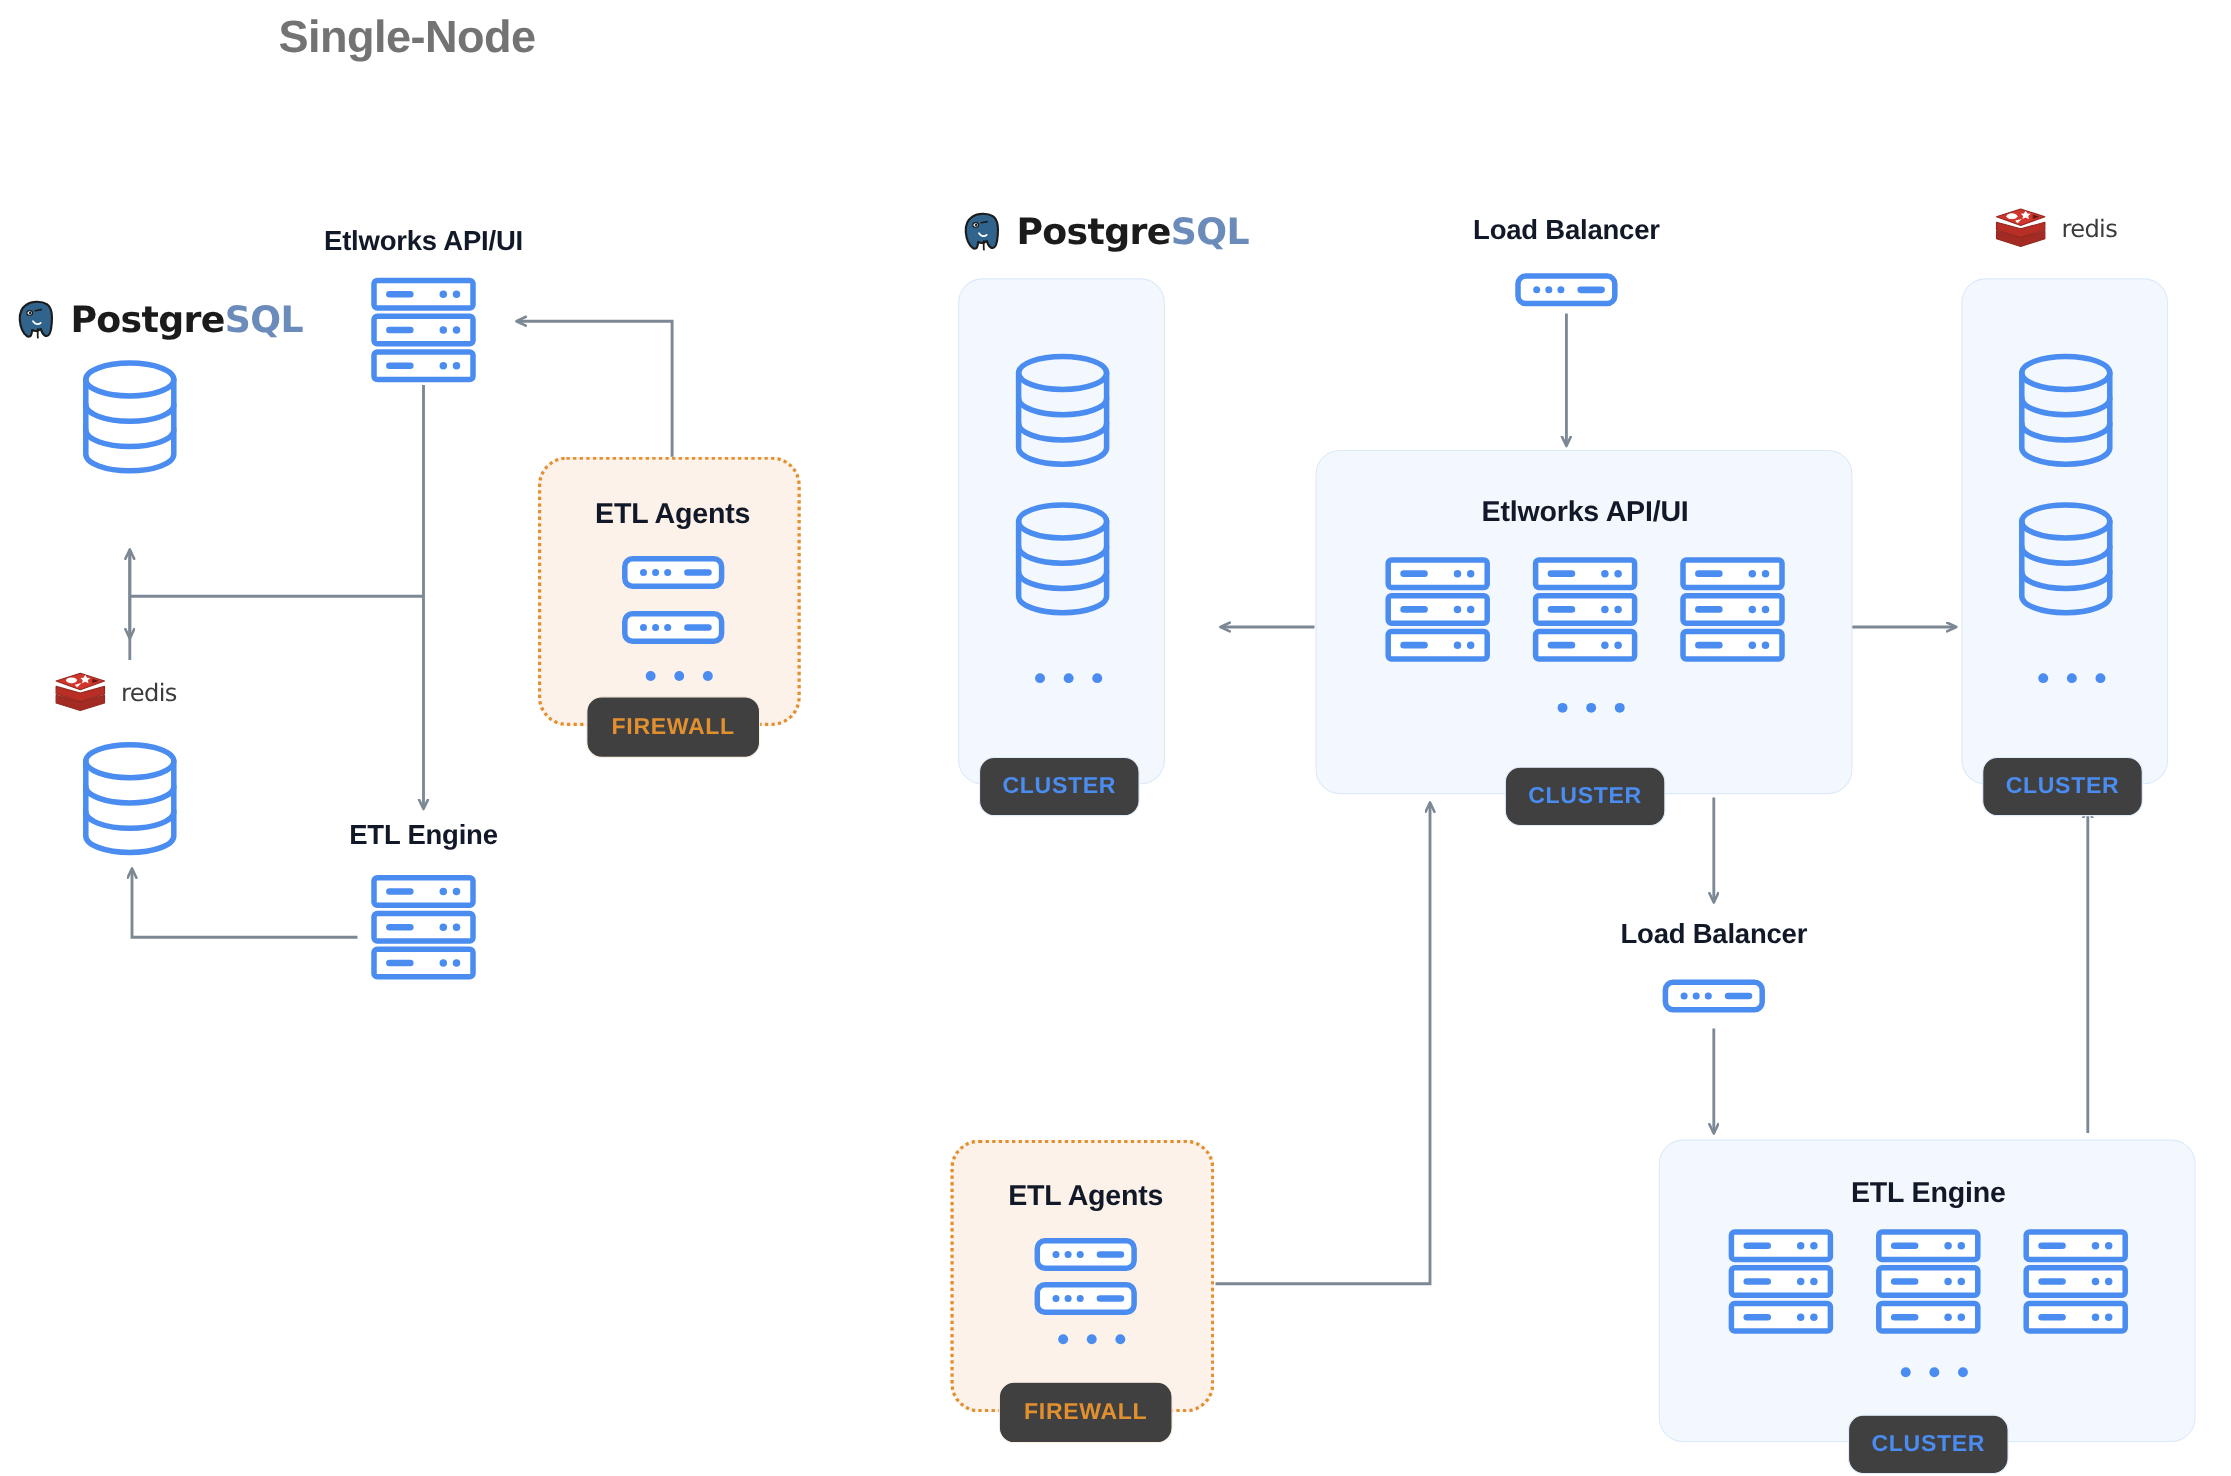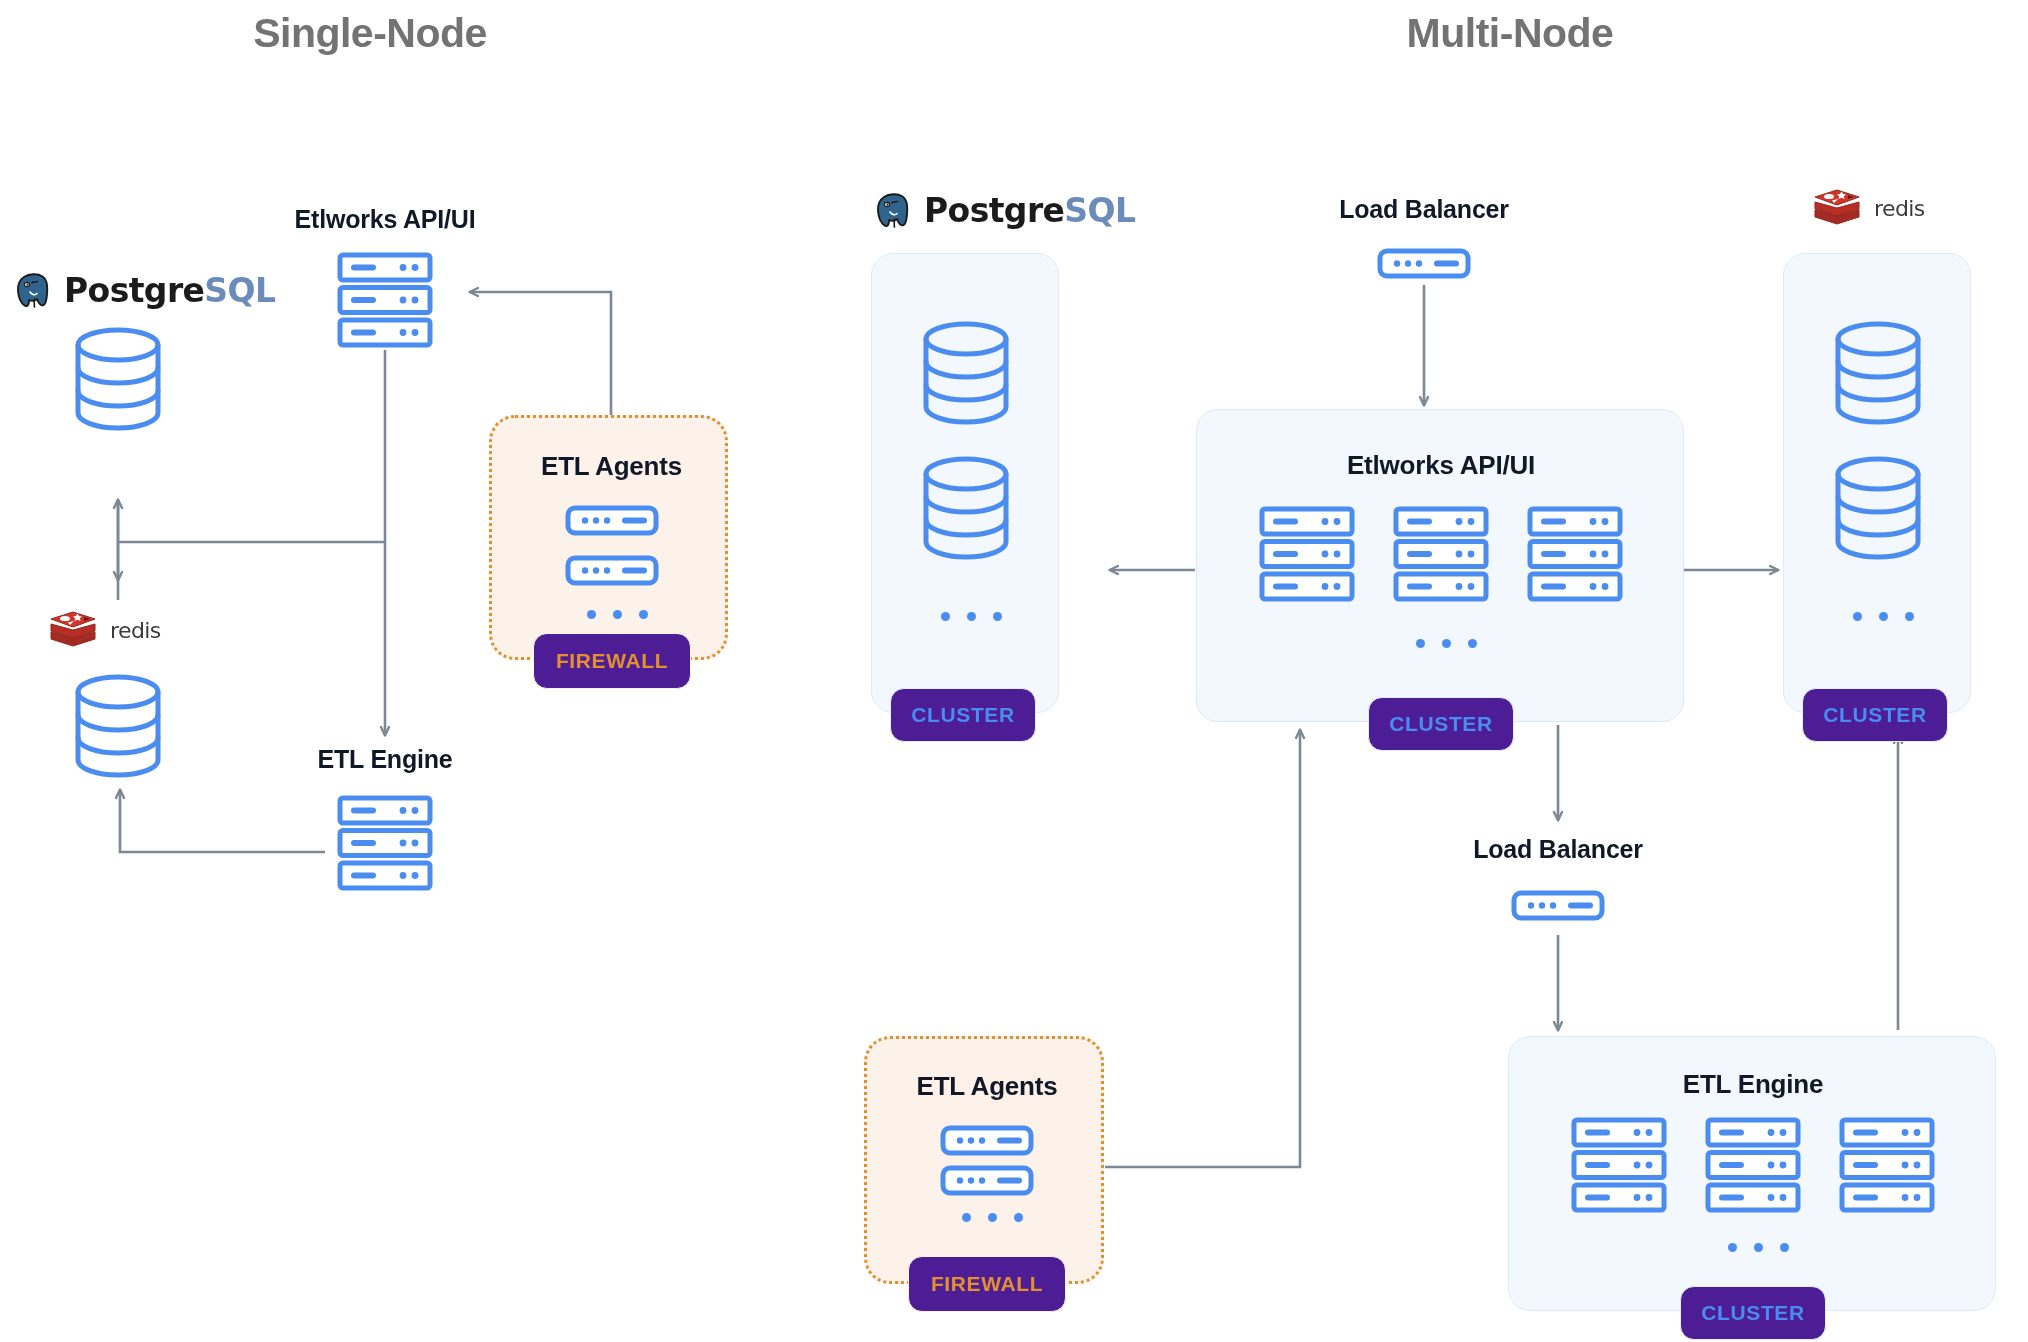--- a/index.html
+++ b/index.html
@@ -59,21 +59,21 @@
   .firewall-box {
     background: #fdf2ea;
     border: 3px dotted #e2902f;
     border-radius: 26px;
     box-sizing: border-box;
   }
 
   
   .badge {
     position: absolute;
-    background: #4c1d95;
+    background: #404040;
     border-radius: 14px;
     font-size: 21px;
     font-weight: bold;
     letter-spacing: 0.6px;
     display: flex;
     align-items: center;
     justify-content: center;
     box-sizing: border-box;
     white-space: nowrap;
   }
@@ -301,21 +301,20 @@
       </svg>
     </div>
     <div class="dots" style="left:95px; top:192px;">
       <i></i>
         <i></i>
         <i></i>
     </div>
     <div class="badge badge-firewall" style="left:41px; top:215px; width:158px; height:56px;">FIREWALL</div>
   </div>
 
-  <div class="panel-title abs" style="left:1170px; top:10px; width:680px;">Multi-Node</div>
 
   <div class="logo-row" style="left:872px; top:190px;">
     <span>
       <svg width="40" height="40" viewBox="0 0 40 40">
         <g transform="translate(2,2)">
           <path d="M28.5,4.5 C24,1.5 15,1.5 10,5 C5.5,8 3.5,13 4,19 C4.5,25 7,31 10.5,33.5
                    C12,34.6 13.6,34 14.3,32.5 C15,31 15.2,28 15.2,28
                    C15.2,28 17.5,29.2 19.6,28.8 C21.8,28.4 23,27 23,27
                    C23,27 24.5,31.5 26.5,32.8 C28.6,34.2 30.6,33 31.5,30.5
                    C33.2,25.8 33.5,17 33,13 C32.6,9.4 31,6.2 28.5,4.5 Z" fill="#31648c" stroke="#1b1b1b" stroke-width="1.9" stroke-linejoin="round"></path>

